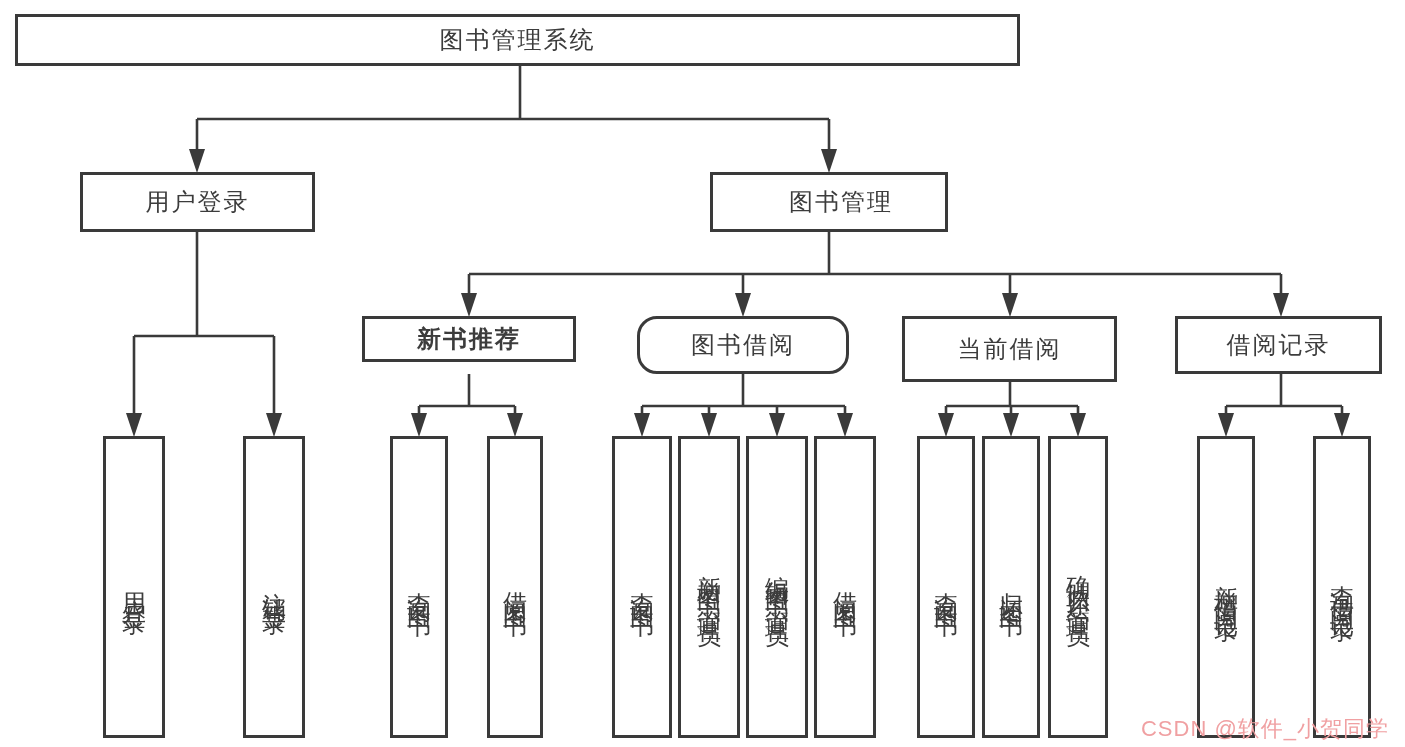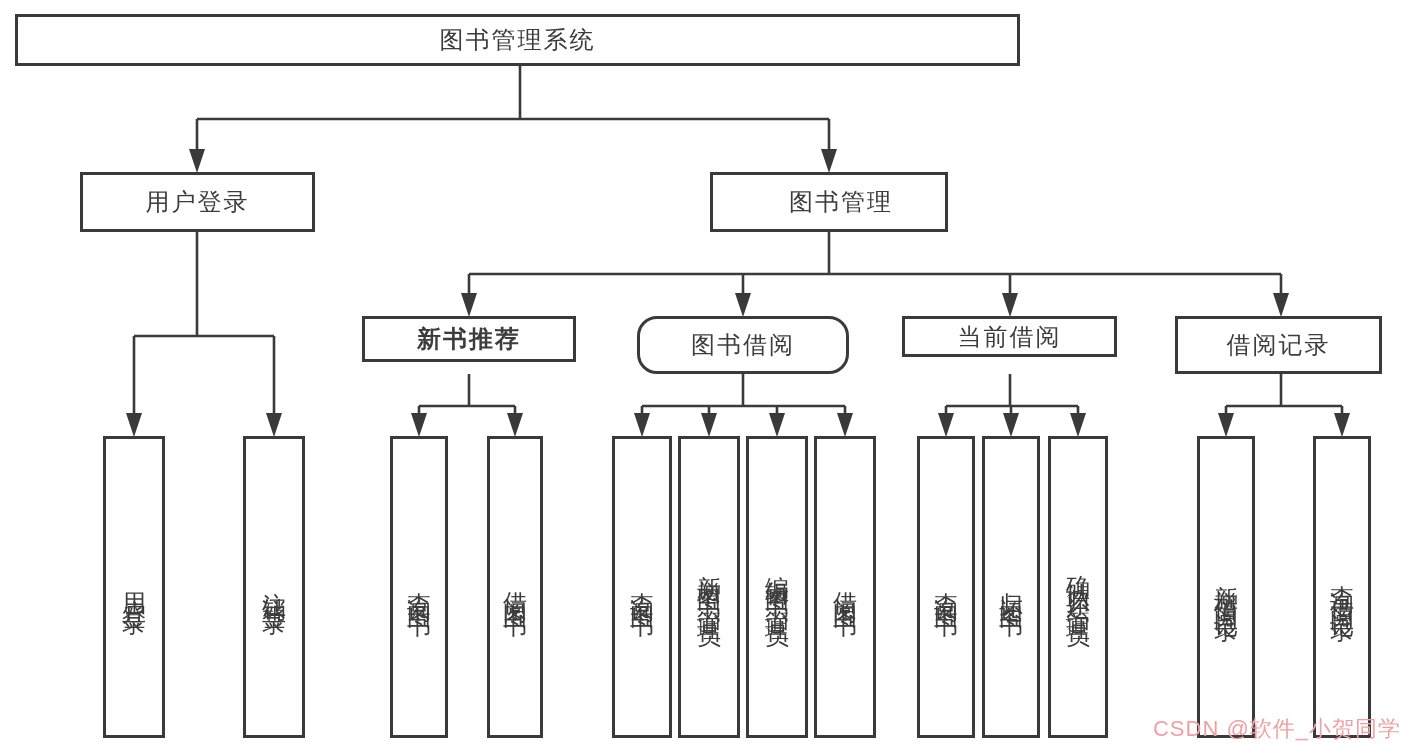--- a/index.html
+++ b/index.html
@@ -38,21 +38,21 @@
   .hlabel { letter-spacing: 2px; white-space: nowrap; }
   .vnode .vlabel {
     writing-mode: vertical-rl;
     text-orientation: mixed;
     letter-spacing: 7px;
     line-height: 1;
     white-space: nowrap;
   }
   .watermark {
     position: absolute;
-    right: 4px;
+    right: 16px;
     bottom: 3px;
     color: var(--watermark);
     font-size: 22px;
     letter-spacing: 1px;
     white-space: nowrap;
     z-index: 5;
   }
 </style>
 </head>
 <body>
@@ -138,21 +138,21 @@
   <div class="node" style="left:710px; top:172px; width:238px; height:60px;padding-left:24px;">
     <span class="hlabel">图书管理</span>
   </div>
 
   <div class="node" style="left:362px; top:316px; width:214px; height:46px;font-weight:bold;">
     <span class="hlabel">新书推荐</span>
   </div>
   <div class="node" style="left:637px; top:316px; width:212px; height:58px;border-radius:20px;">
     <span class="hlabel">图书借阅</span>
   </div>
-  <div class="node" style="left:902px; top:316px; width:215px; height:41px;">
+  <div class="node" style="left:902px; top:316px; width:215px; height:66px;">
     <span class="hlabel">当前借阅</span>
   </div>
   <div class="node" style="left:1175px; top:316px; width:207px; height:58px;">
     <span class="hlabel">借阅记录</span>
   </div>
 
   <div class="node vnode" style="left:103px; top:436px; width:62px; height:302px;">
     <span class="vlabel">用户登录</span>
   </div>
   <div class="node vnode" style="left:243px; top:436px; width:62px; height:302px;">

